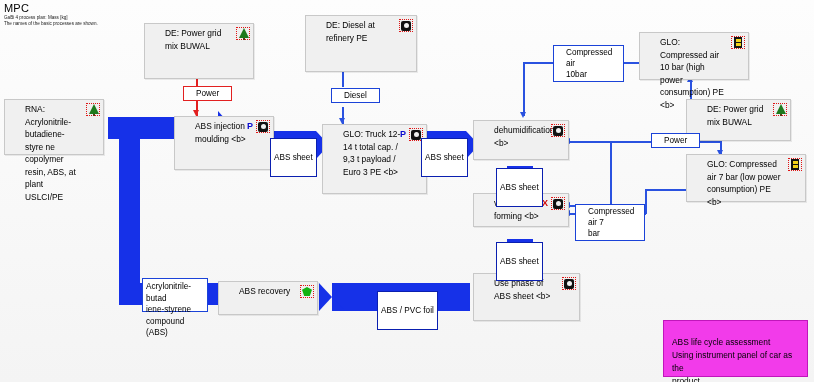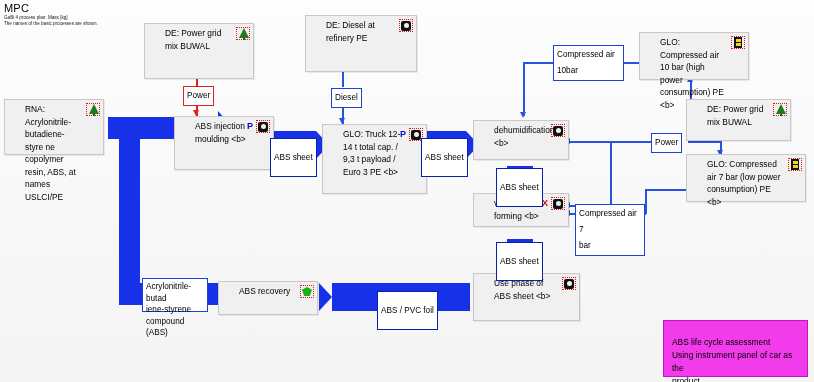--- a/index.html
+++ b/index.html
@@ -107,23 +107,23 @@
     font-family:"Liberation Sans", sans-serif;
     line-height:10px;
   }
   
   .flab {
     position: absolute;
     background: #ffffff;
     border: 1px solid #1b43d8;
     box-sizing: border-box;
     font-size: 8.2px;
-    line-height: 16px;
+    line-height: 11px;
     color: #000;
-    padding: 1px 3px;
+    padding: 1px 12px;
     white-space: pre-line;
   }
   .flab.red { border-color: #e22020; }
   
   .ln {
     position: absolute;
     background: #2a52e0;
   }
   .ln.red { background: #e22020; }
   .arw {
@@ -268,21 +268,21 @@
     <span class="head"></span>
   </div>
   <div class="flowtag" style="left:377px; top:291px;">ABS / PVC foil</div>
 
   <div class="harrow" style="left:207px; top:283px; width:40px; height:22px;"></div>
 
   <div class="pbox" style="left:4px; top:99px; width:100px; height:56px;">
     <div class="ptext">RNA:
 Acrylonitrile-butadiene-styre
 ne copolymer resin, ABS, at
-names USLCI/PE</div>
+plant USLCI/PE</div>
     <div class="picon">
         <span class="icoframe"></span>
         <span class="ico-tree"></span>
       </div>
   </div>
 
   <div class="pbox" style="left:144px; top:23px; width:110px; height:56px;">
     <div class="ptext">DE: Power grid mix
 BUWAL</div>
     <div class="picon">

